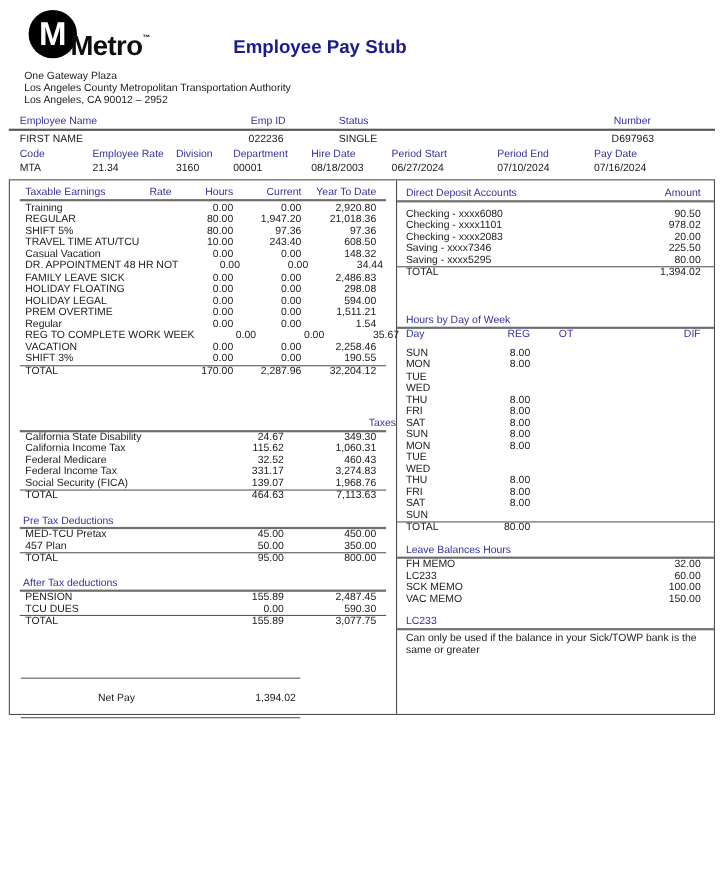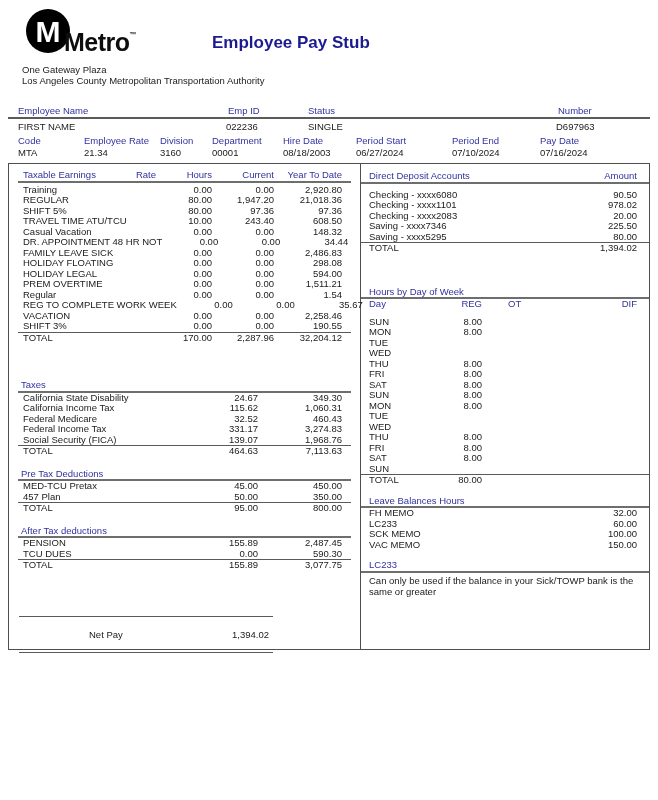--- a/index.html
+++ b/index.html
@@ -30,21 +30,21 @@
   .row{line-height:10.5px;height:10.5px;white-space:nowrap;}
   .num{text-align:right;}
   
   .egrid-h{display:grid;grid-template-columns:1fr 40px 56px 62px 68px;padding:0 18px 0 14px;}
   .egrid{display:grid;grid-template-columns:1fr 56px 62px 68px;padding:0 18px 0 14px;}
   .earn-head{margin-top:6px;}
   .earn-rows{margin-top:2px;}
   
   .tgrid{display:grid;grid-template-columns:1fr 58px 84px;padding:0 18px 0 14px;}
   .sec-title{padding-left:12px;line-height:10.5px;}
-  .mt-tax{margin-top:37px;} .mt-sec{margin-top:12px;}
+  .mt-tax{margin-top:37px;text-align:right;} .mt-sec{margin-top:12px;}
   .netpay{margin:45px 0 0 10px;width:254px;border-top:1px solid #5a5a5a;border-bottom:1px solid #5a5a5a;
           padding:12px 4px;display:flex;box-sizing:border-box;}
   .netpay .np-label{margin-left:66px;flex:1;}
   
   .ddgrid{display:grid;grid-template-columns:1fr auto;padding:0 12px 0 8px;}
   .dd-head{margin-top:7px;}
   .dd-rows{margin-top:6px;}
   .hgrid{display:grid;grid-template-columns:52px 61px 88px 1fr;padding:0 12px 0 8px;}
   .hgrid .ot{text-align:left;padding-left:26px;}
   .htgrid{display:grid;grid-template-columns:52px 61px 1fr;padding:0 12px 0 8px;}
@@ -58,20 +58,21 @@
 <body>
 
 <div class="page">
 
   <div class="logo-circle"><span>M</span></div>
   <div class="logo-text"><span>Metro</span><span class="logo-tm">™</span></div>
   <div class="doc-title">Employee Pay Stub</div>
   <div class="address">
     <div>One Gateway Plaza</div>
     <div>Los Angeles County Metropolitan Transportation Authority</div>
+    <div>Los Angeles, CA 90012 – 2952</div>
   </div>
 
   <div class="emp">
     <span class="blue r1l x10">Employee Name</span>
     <span class="blue r1l x220">Emp ID</span>
     <span class="blue r1l x300">Status</span>
     <span class="blue r1l x550">Number</span>
     <div class="emp-line"></div>
     <span class="r1v x10">FIRST NAME</span>
     <span class="r1v x218">022236</span>

